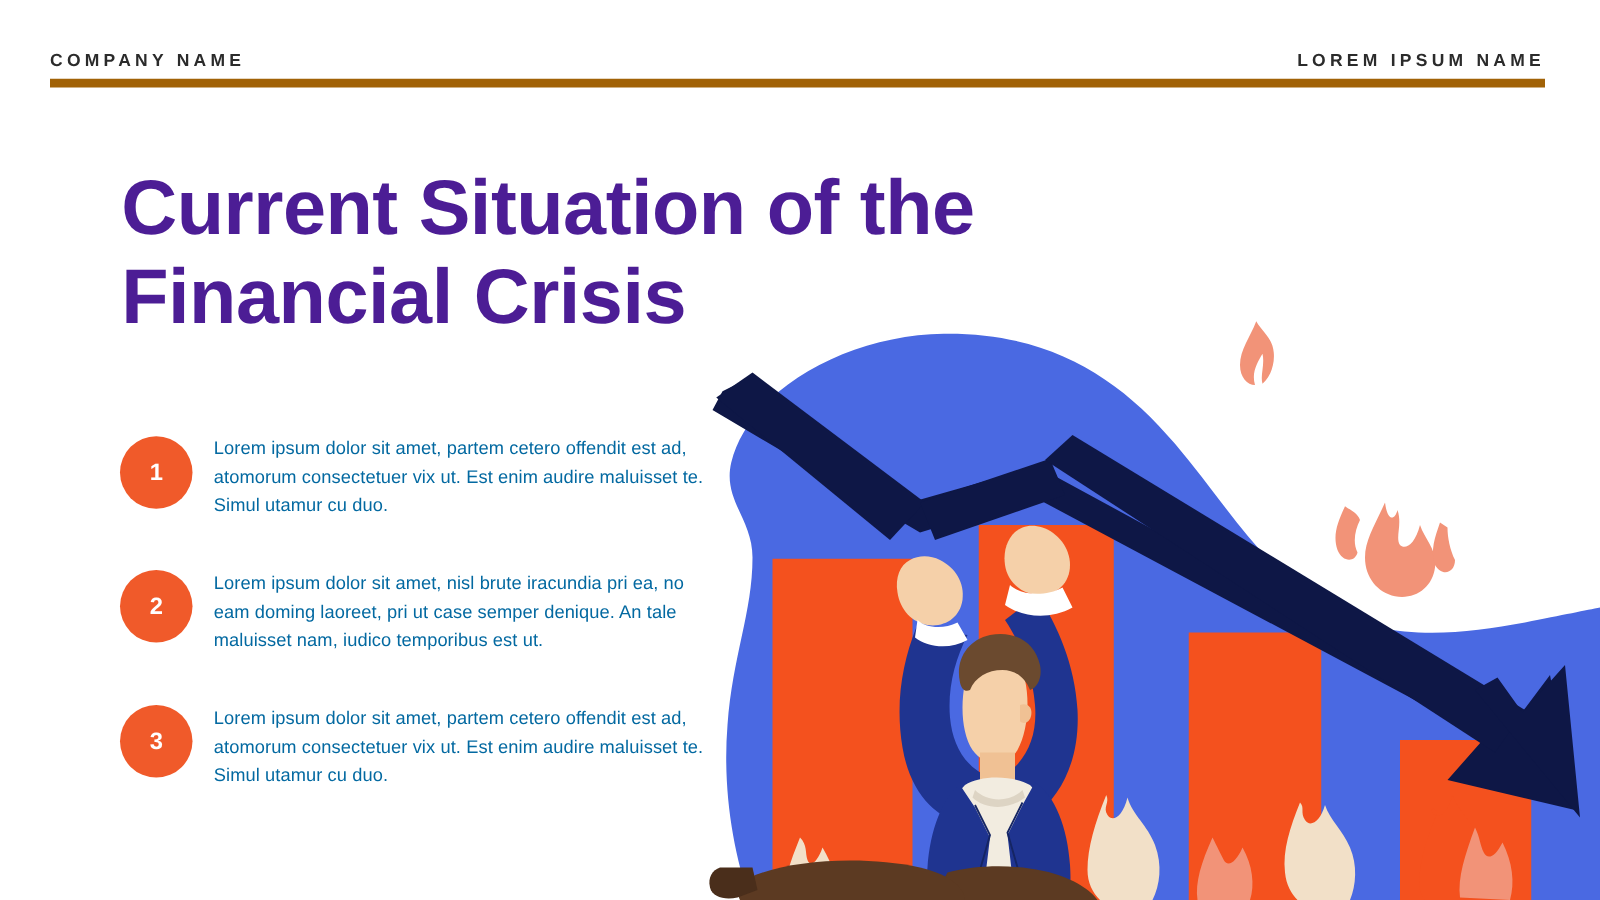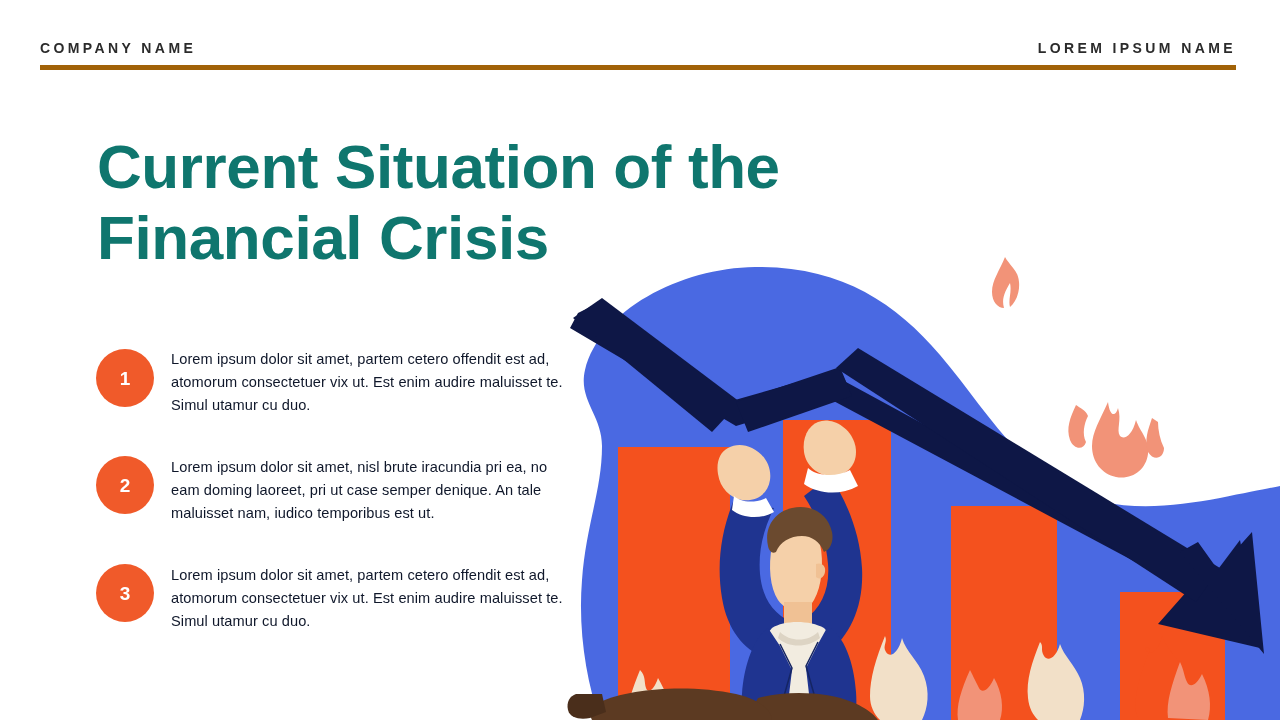--- a/index.html
+++ b/index.html
@@ -21,21 +21,21 @@
   
   .header {
     position: absolute;
     left: 40px;
     top: 30px;
     width: 1196px;
     height: 40px;
     display: flex;
     align-items: flex-start;
     justify-content: space-between;
-    border-bottom: 5px solid #a16207;
+    border-bottom: 7px solid #a16207;
     box-sizing: border-box;
     text-align: right;
   }
   .header-text {
     font-size: 14px;
     letter-spacing: 3.4px;
     font-weight: 600;
     color: #2b2b2b;
     line-height: 1;
     padding-top: 11px;
@@ -46,21 +46,21 @@
 
   
   .title {
     position: absolute;
     left: 97px;
     top: 131px;
     width: 760px;
     font-size: 62px;
     font-weight: 700;
     line-height: 71px;
-    color: #0f766e;
+    color: #4c1d95;
     letter-spacing: -0.4px;
   }
 
   
   .bullets {
     position: absolute;
     left: 96px;
     top: 348px;
     width: 470px;
   }
@@ -84,21 +84,21 @@
     display: flex;
     align-items: center;
     justify-content: center;
     line-height: 1;
   }
   .bullet-1 .bullet-badge { top: 1px; }
   .bullet-text {
     margin-left: 75px;
     font-size: 14.6px;
     line-height: 23px;
-    color: #0f172a;
+    color: #0369a1;
     letter-spacing: 0.08px;
   }
 
   
   .illustration {
     position: absolute;
     left: 540px;
     top: 250px;
     width: 740px;
     height: 470px;

